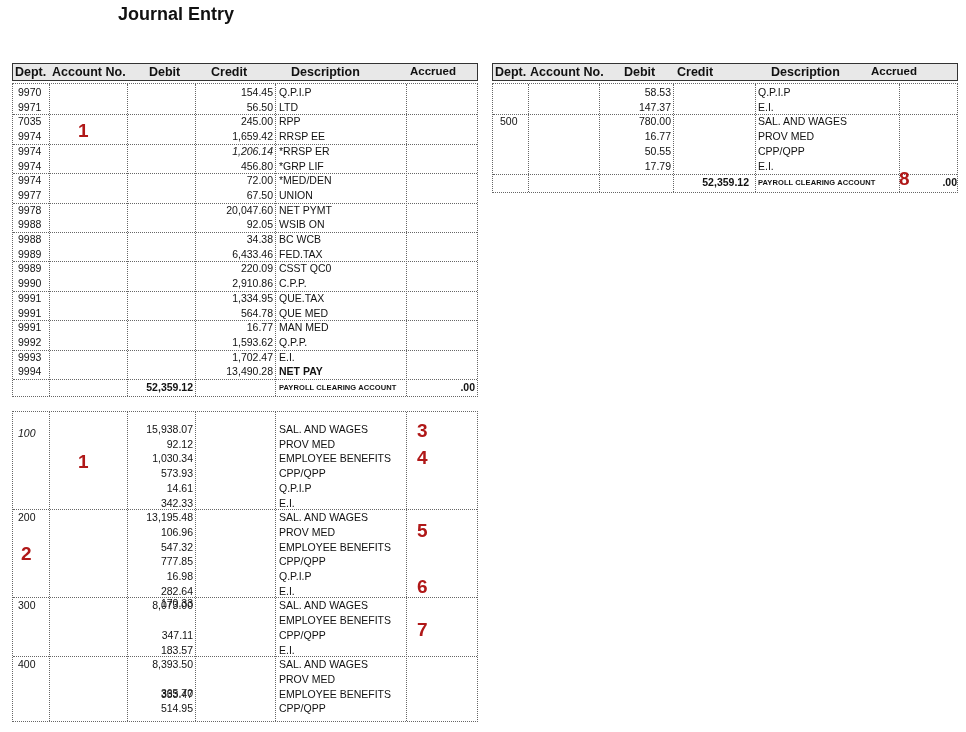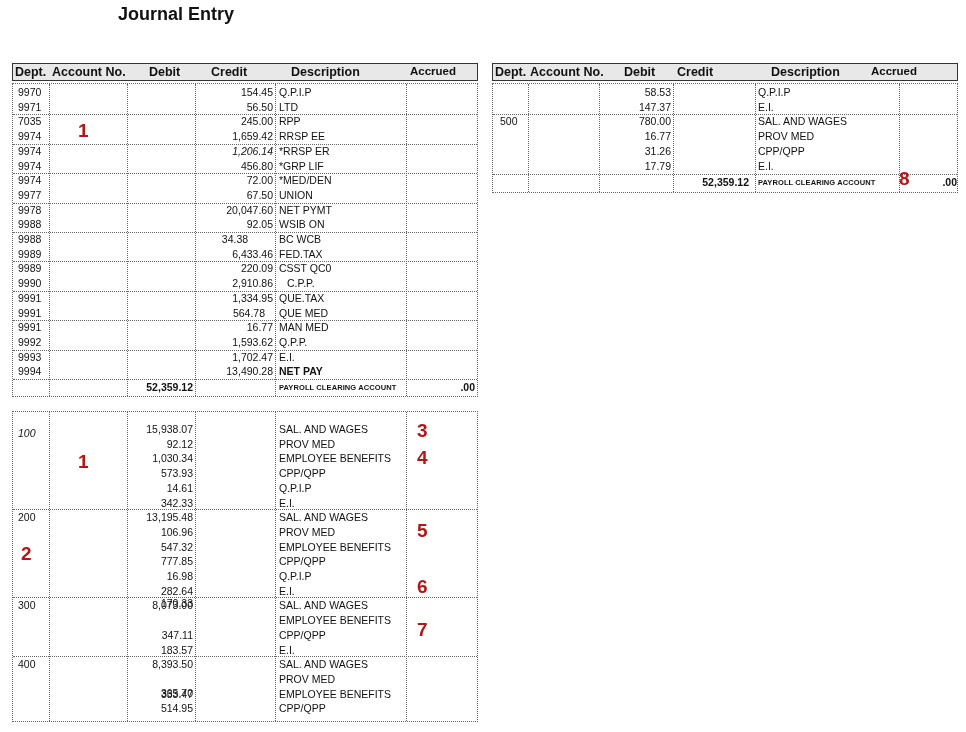--- a/index.html
+++ b/index.html
@@ -91,48 +91,48 @@
       <div class="cell" style="left: 266px; top: 118.6px;">NET PYMT</div>
     </div>
     <div>
       <div class="cell" style="left: 5px; top: 133.3px;">9988</div>
       <div class="cell num" style="left: 184px; top: 133.3px; width: 76px;">92.05</div>
       <div class="cell" style="left: 266px; top: 133.3px;">WSIB ON</div>
     </div>
     <div class="hline" style="top: 148px;"></div>
     <div>
       <div class="cell" style="left: 5px; top: 148px;">9988</div>
-      <div class="cell num" style="left: 184px; top: 148px; width: 76px; text-align: center;">34.38</div>
+      <div class="cell num" style="left: 184px; top: 148px; width: 76px;">34.38</div>
       <div class="cell" style="left: 266px; top: 148px;">BC WCB</div>
     </div>
     <div>
       <div class="cell" style="left: 5px; top: 162.7px;">9989</div>
       <div class="cell num" style="left: 184px; top: 162.7px; width: 76px;">6,433.46</div>
       <div class="cell" style="left: 266px; top: 162.7px;">FED.TAX</div>
     </div>
     <div class="hline" style="top: 177.4px;"></div>
     <div>
       <div class="cell" style="left: 5px; top: 177.4px;">9989</div>
       <div class="cell num" style="left: 184px; top: 177.4px; width: 76px;">220.09</div>
       <div class="cell" style="left: 266px; top: 177.4px;">CSST QC0</div>
     </div>
     <div>
       <div class="cell" style="left: 5px; top: 192.1px;">9990</div>
       <div class="cell num" style="left: 184px; top: 192.1px; width: 76px;">2,910.86</div>
-      <div class="cell" style="left: 266px; top: 192.1px; margin-left: 8px;">C.P.P.</div>
+      <div class="cell" style="left: 266px; top: 192.1px;">C.P.P.</div>
     </div>
     <div class="hline" style="top: 206.8px;"></div>
     <div>
       <div class="cell" style="left: 5px; top: 206.8px;">9991</div>
       <div class="cell num" style="left: 184px; top: 206.8px; width: 76px;">1,334.95</div>
       <div class="cell" style="left: 266px; top: 206.8px;">QUE.TAX</div>
     </div>
     <div>
       <div class="cell" style="left: 5px; top: 221.5px;">9991</div>
-      <div class="cell num" style="left: 176px; top: 221.5px; width: 76px;">564.78</div>
+      <div class="cell num" style="left: 184px; top: 221.5px; width: 76px;">564.78</div>
       <div class="cell" style="left: 266px; top: 221.5px;">QUE MED</div>
     </div>
     <div class="hline" style="top: 236.2px;"></div>
     <div>
       <div class="cell" style="left: 5px; top: 236.2px;">9991</div>
       <div class="cell num" style="left: 184px; top: 236.2px; width: 76px;">16.77</div>
       <div class="cell" style="left: 266px; top: 236.2px;">MAN MED</div>
     </div>
     <div>
       <div class="cell" style="left: 5px; top: 250.9px;">9992</div>
@@ -278,21 +278,21 @@
     <div class="cell" style="left: 7px; top: 30.4px;">500</div>
     <div>
       <div class="cell num" style="left: 108px; top: 30.4px; width: 70px;">780.00</div>
       <div class="cell" style="left: 265px; top: 30.4px;">SAL. AND WAGES</div>
     </div>
     <div>
       <div class="cell num" style="left: 108px; top: 45.1px; width: 70px;">16.77</div>
       <div class="cell" style="left: 265px; top: 45.1px;">PROV MED</div>
     </div>
     <div>
-      <div class="cell num" style="left: 108px; top: 59.8px; width: 70px;">31.26</div>
+      <div class="cell num" style="left: 108px; top: 59.8px; width: 70px;">50.55</div>
       <div class="cell" style="left: 265px; top: 59.8px;">CPP/QPP</div>
     </div>
     <div>
       <div class="cell num" style="left: 108px; top: 74.5px; width: 70px;">17.79</div>
       <div class="cell" style="left: 265px; top: 74.5px;">E.I.</div>
     </div>
     <div class="hline" style="top: 90.2px;"></div>
     <div class="cell num bold" style="left: 182px; top: 91.2px; width: 74px;">52,359.12</div>
     <div class="cell small-bold" style="left: 265px; top: 92.2px;">PAYROLL CLEARING ACCOUNT</div>
     <div class="cell num bold" style="left: 408px; top: 91.2px; width: 56px;">.00</div>

